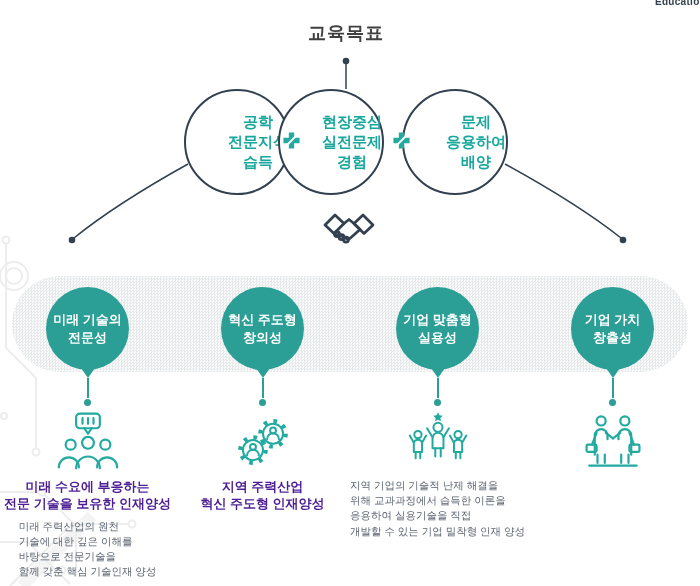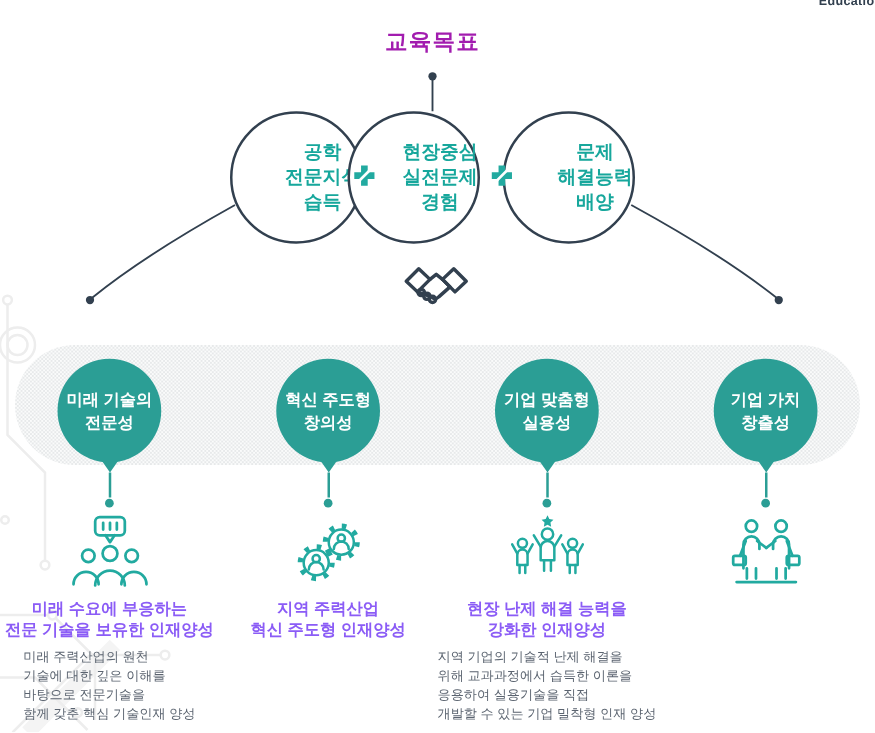--- a/index.html
+++ b/index.html
@@ -6,21 +6,21 @@
   .stage{
     position:relative;width:700px;height:586px;background:#ffffff;overflow:hidden;
     font-family:"Liberation Sans","DejaVu Sans",sans-serif;
   }
   .watermark{
     position:absolute;top:-4px;right:-6px;font-size:10px;font-weight:bold;
     color:#32404f;letter-spacing:.3px;
   }
   .page-title{
     position:absolute;top:21px;left:0;right:8px;text-align:center;
-    font-size:18px;font-weight:bold;color:#a21caf;letter-spacing:1px;
+    font-size:18px;font-weight:bold;color:#404040;letter-spacing:1px;
   }
   .overlay-svg{position:absolute;left:0;top:0;}
   .goal-circle{
     position:absolute;top:89px;width:106px;height:106px;border:2.5px solid #32404f;
     border-radius:50%;background:#fff;display:flex;align-items:center;justify-content:flex-end;
     box-sizing:border-box;
   }
   .goal-circle .goal-text{
     white-space:pre;text-align:center;color:#17a79c;font-weight:bold;
     font-size:15px;line-height:1.35;
@@ -42,21 +42,21 @@
   }
   .badge::after{
     content:"";position:absolute;bottom:-8px;left:50%;transform:translateX(-50%);
     border-left:7px solid transparent;border-right:7px solid transparent;border-top:10px solid #2b9e95;
   }
   .badge-text{white-space:pre;text-align:center;color:#fff;font-weight:bold;font-size:13px;line-height:1.35;}
   .tail-line{width:2px;height:20px;background:#2b9e95;margin-top:8px;}
   .tail-dot{width:7px;height:7px;border-radius:50%;background:#2b9e95;margin-top:1px;}
   .pillar-icon{margin-top:4px;width:62px;height:62px;}
   .pillar-heading{
-    margin-top:7px;white-space:pre;text-align:center;color:#8b5cf6;
+    margin-top:7px;white-space:pre;text-align:center;color:#4c1d95;
     font-weight:bold;font-size:13px;line-height:1.3;
   }
   .pillar-body{
     margin-top:6px;white-space:pre;text-align:left;color:#5b6470;
     font-size:10.5px;line-height:1.45;
   }
   svg .nv{stroke:#32404f;fill:none;}
   svg .tl{stroke:#22aaa0;fill:none;}
 </style>
 </head>
@@ -100,21 +100,21 @@
 전문지식
 습득</span>
   </div>
   <div class="goal-circle gc2">
     <span class="goal-text">현장중심
 실전문제
 경험</span>
   </div>
   <div class="goal-circle gc3">
     <span class="goal-text">문제
-해결능력
+응용하여
 배양</span>
   </div>
 
   <svg class="plus-link pl1" viewBox="0 0 20 20">
     <path d="M7.2 1.5 h5.6 v5.7 h5.7 v5.6 h-5.7 v5.7 h-5.6 v-5.7 H1.5 V7.2 h5.7 z" fill="#22aaa0"></path>
     <path d="M2.5 17.5 L17.5 2.5" stroke="#ffffff" stroke-width="2.2"></path>
   </svg>
   <svg class="plus-link pl2" viewBox="0 0 20 20">
     <path d="M7.2 1.5 h5.6 v5.7 h5.7 v5.6 h-5.7 v5.7 h-5.6 v-5.7 H1.5 V7.2 h5.7 z" fill="#22aaa0"></path>
     <path d="M2.5 17.5 L17.5 2.5" stroke="#ffffff" stroke-width="2.2"></path>
@@ -207,22 +207,20 @@
           <path d="M7.5 35 L3 27"></path>
           <path d="M16.5 35 L21 27"></path>
           <path d="M9.5 45 v7 M14.5 45 v7"></path>
           <circle cx="56" cy="26" r="4"></circle>
           <path d="M51.5 36 a4.5 4.5 0 0 1 9 0 v9 h-9 z"></path>
           <path d="M51.5 35 L47 27"></path>
           <path d="M60.5 35 L65 27"></path>
           <path d="M53.5 45 v7 M58.5 45 v7"></path>
         </g>
       </svg>
-      <div class="pillar-heading">현장 난제 해결 능력을
-강화한 인재양성</div>
       <div class="pillar-body">지역 기업의 기술적 난제 해결을
 위해 교과과정에서 습득한 이론을
 응용하여 실용기술을 직접
 개발할 수 있는 기업 밀착형 인재 양성</div>
     </div>
 
     <div class="pillar">
       <div class="badge">
         <span class="badge-text">기업 가치
 창출성</span>

